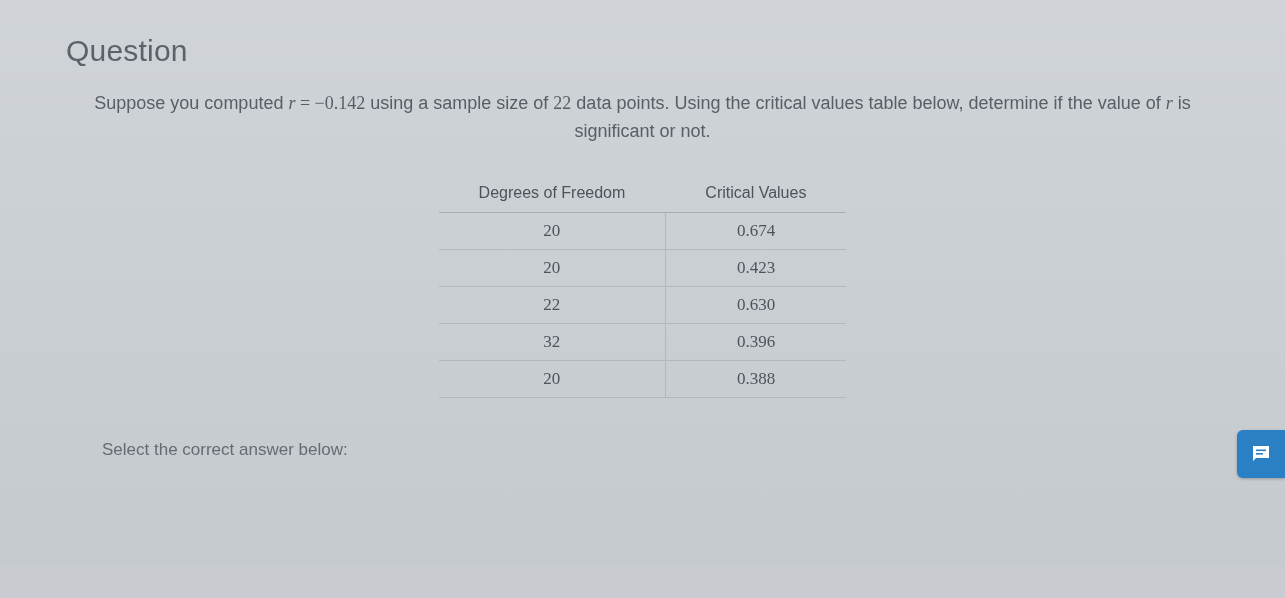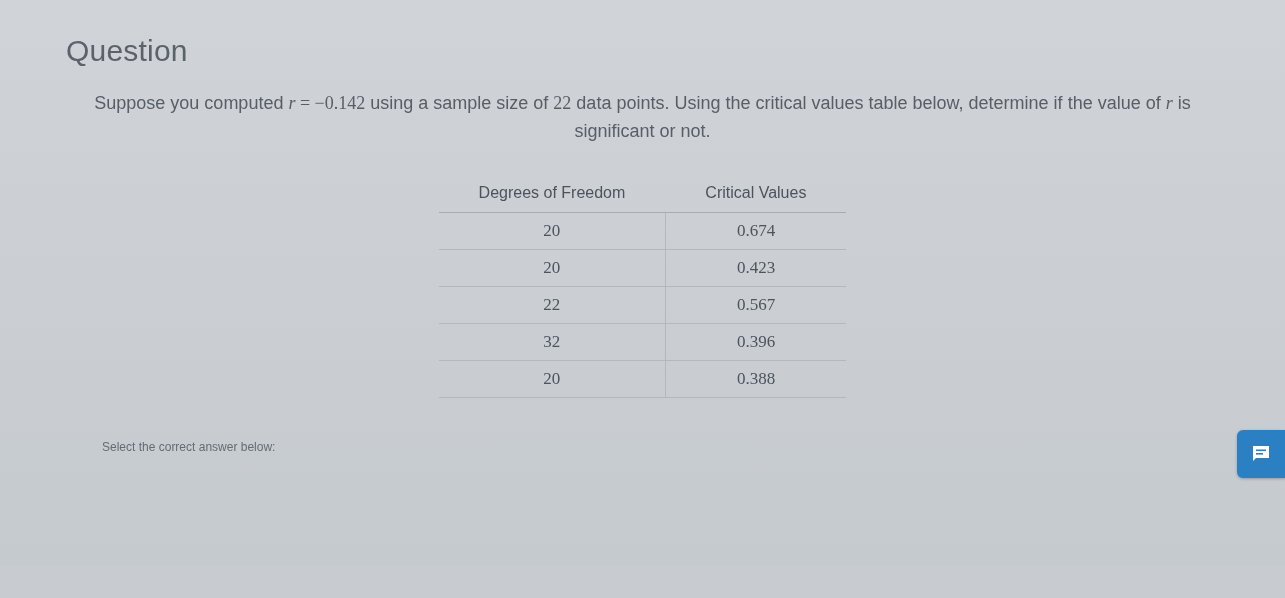--- a/index.html
+++ b/index.html
@@ -70,21 +70,21 @@
     font-size: 17px;
     color: #4d545b;
   }
   table.cv td.dof {
     border-right: 1px solid #b3b8be;
   }
   table.cv tr:last-child td {
     border-bottom: 1px solid #b3b8be;
   }
   .select-prompt {
-    font-size: 12px;
+    font-size: 17px;
     color: #656b73;
     padding-left: 36px;
   }
   
   .fab {
     position: absolute;
     right: 0;
     bottom: 88px;
     width: 48px;
     height: 48px;
@@ -122,21 +122,21 @@
           <tr>
             <td class="dof">20</td>
             <td>0.674</td>
           </tr>
           <tr>
             <td class="dof">20</td>
             <td>0.423</td>
           </tr>
           <tr>
             <td class="dof">22</td>
-            <td>0.567</td>
+            <td>0.630</td>
           </tr>
           <tr>
             <td class="dof">32</td>
             <td>0.396</td>
           </tr>
           <tr>
             <td class="dof">20</td>
             <td>0.388</td>
           </tr>
         </tbody>

